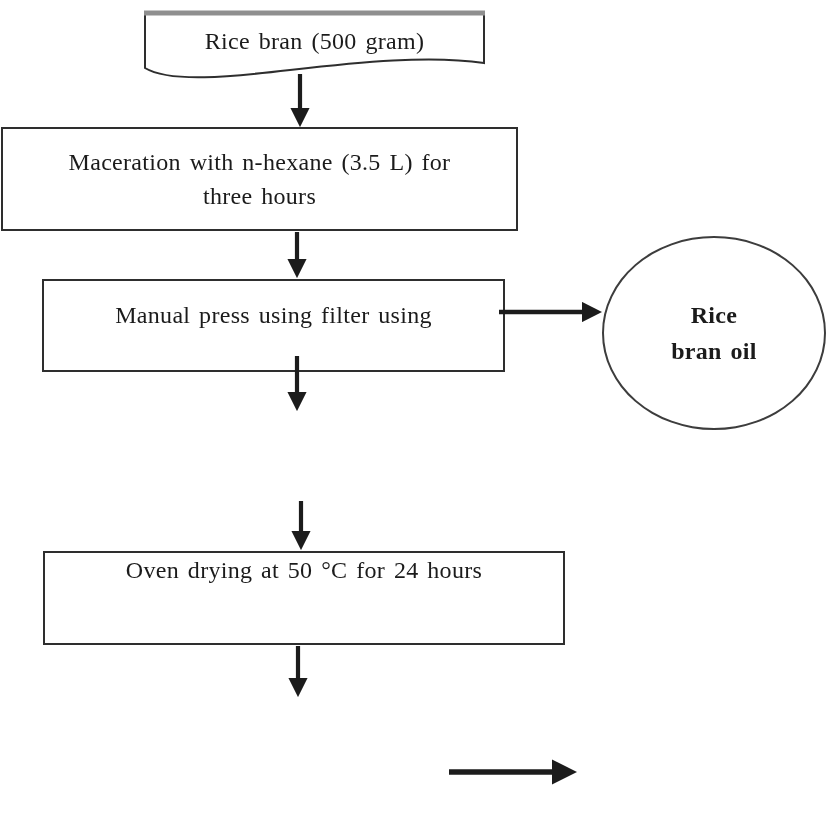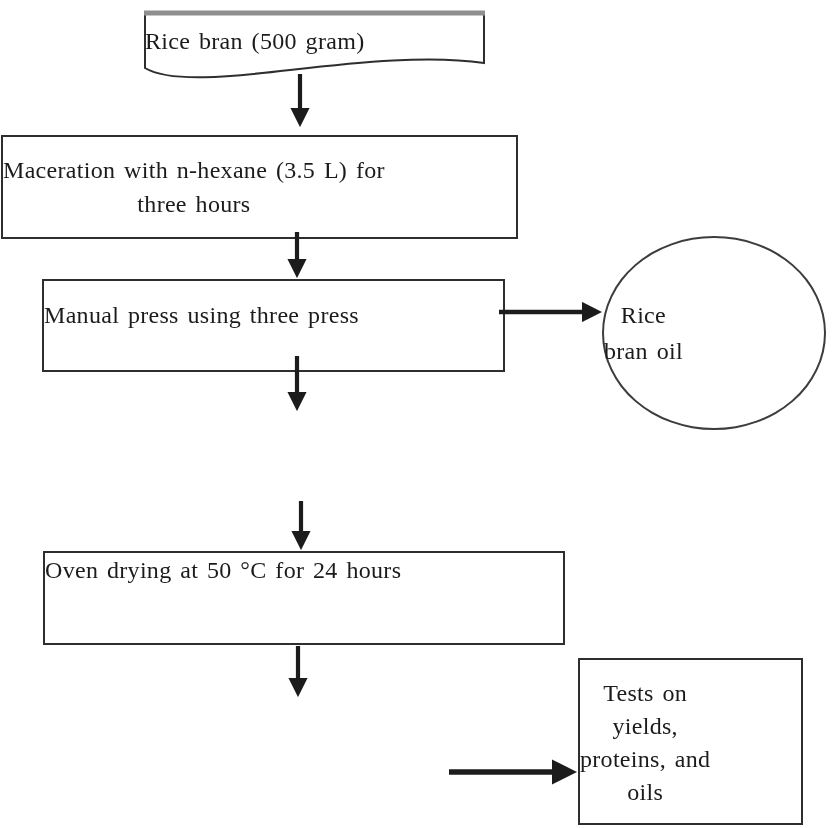--- a/index.html
+++ b/index.html
@@ -24,32 +24,33 @@
     text-align:center;
     font-size:24px;
     line-height:34px;
     letter-spacing:0.3px;
     word-spacing:2.5px;
     color:var(--text);
   }
   .node{
     position:absolute;
     display:flex;
+    justify-content:center;
     align-items:center;
     box-sizing:border-box;
     background:transparent;
   }
   .box{border:2px solid var(--border);}
   .round{border:2px solid var(--ellipse-border);border-radius:50%;}
   .top-align{align-items:flex-start;}
   
   #node-rice-bran{left:145px;top:11px;width:339px;height:60px;}
-  #node-maceration{left:1px;top:127px;width:517px;height:104px;margin-top:8px;}
+  #node-maceration{left:1px;top:127px;width:517px;height:104px;}
   #node-manual-press{left:42px;top:279px;width:463px;height:93px;padding-top:17px;}
-  #node-rice-bran-oil{left:602px;top:236px;width:224px;height:194px;}
+  #node-rice-bran-oil{left:602px;top:236px;width:224px;height:194px;font-weight:bold;}
   #node-wet-defatted{left:67px;top:411px;width:450px;height:90px;}
   #node-oven-drying{left:43px;top:551px;width:522px;height:94px;}
   #node-defatted{left:67px;top:698px;width:378px;height:128px;}
   #node-tests{left:578px;top:658px;width:225px;height:167px;padding-top:17px;}
   #node-tests .label{line-height:33px;}
   #node-rice-bran-oil .label{line-height:36px;}
   svg.layer{position:absolute;left:0;top:0;pointer-events:none;}
   .arrow{stroke:var(--line);fill:none;}
   .arrowhead{fill:var(--line);}
   .doc-outline{stroke:var(--border);stroke-width:2;fill:#ffffff;}
@@ -70,40 +71,34 @@
   <div class="node" id="node-rice-bran">
     <span class="label">Rice bran (500 gram)</span>
   </div>
 
   <div class="node box" id="node-maceration">
     <span class="label">Maceration with n-hexane (3.5 L) for
 three hours</span>
   </div>
 
   <div class="node box top-align" id="node-manual-press">
-    <span class="label">Manual press using three press</span>
+    <span class="label">Manual press using filter using</span>
   </div>
 
   <div class="node round" id="node-rice-bran-oil">
     <span class="label">Rice
 bran oil</span>
   </div>
 
 
   <div class="node box top-align" id="node-oven-drying">
     <span class="label">Oven drying at 50 °C for 24 hours</span>
   </div>
 
 
-  <div class="node box top-align" id="node-tests">
-    <span class="label">Tests on
-yields,
-proteins, and
-oils</span>
-  </div>
 
   <svg class="layer" width="839" height="828" viewBox="0 0 839 828">
     <defs>
       <marker id="ah" viewBox="0 0 6 6" refX="1" refY="3" markerWidth="4.6" markerHeight="4.6" markerUnits="strokeWidth" orient="auto">
         <path class="arrowhead" d="M0,0 L6,3 L0,6 Z"></path>
       </marker>
     </defs>
     <line class="arrow" stroke-width="4.2" marker-end="url(#ah)" x1="300" y1="74" x2="300" y2="111"></line>
     <line class="arrow" stroke-width="4.2" marker-end="url(#ah)" x1="297" y1="232" x2="297" y2="262"></line>
     <line class="arrow" stroke-width="4.2" marker-end="url(#ah)" x1="297" y1="356" x2="297" y2="395"></line>

